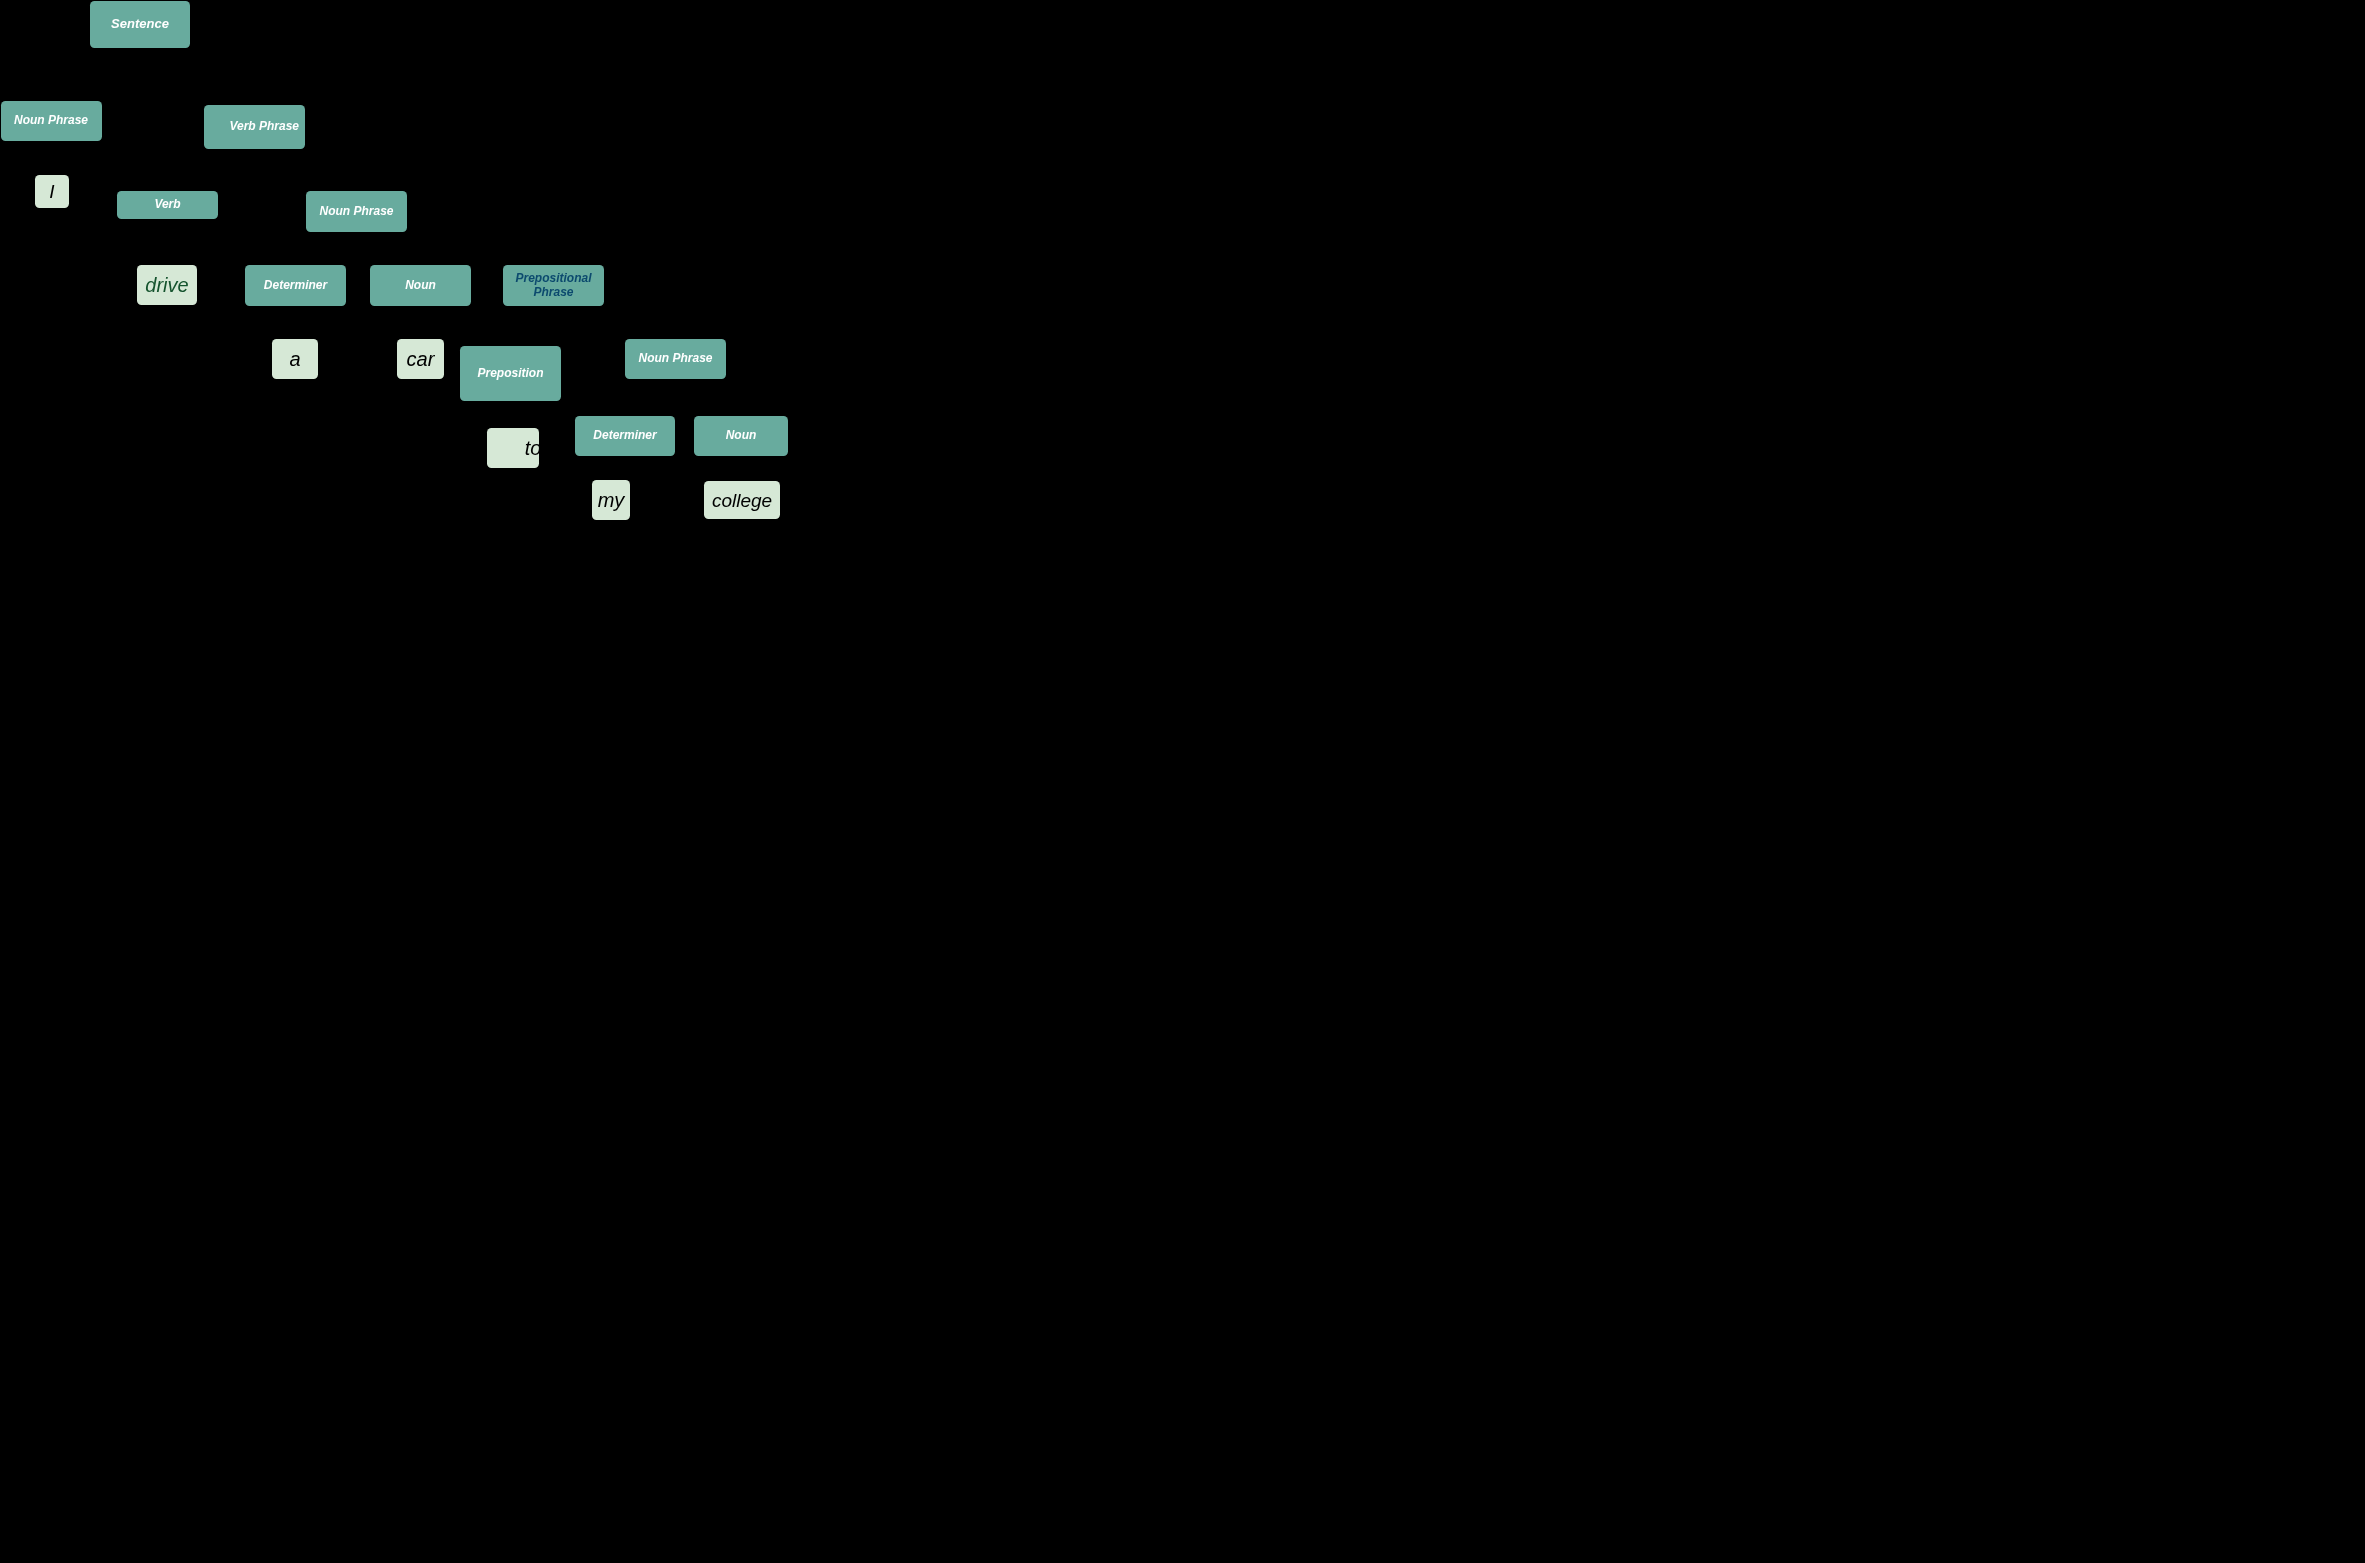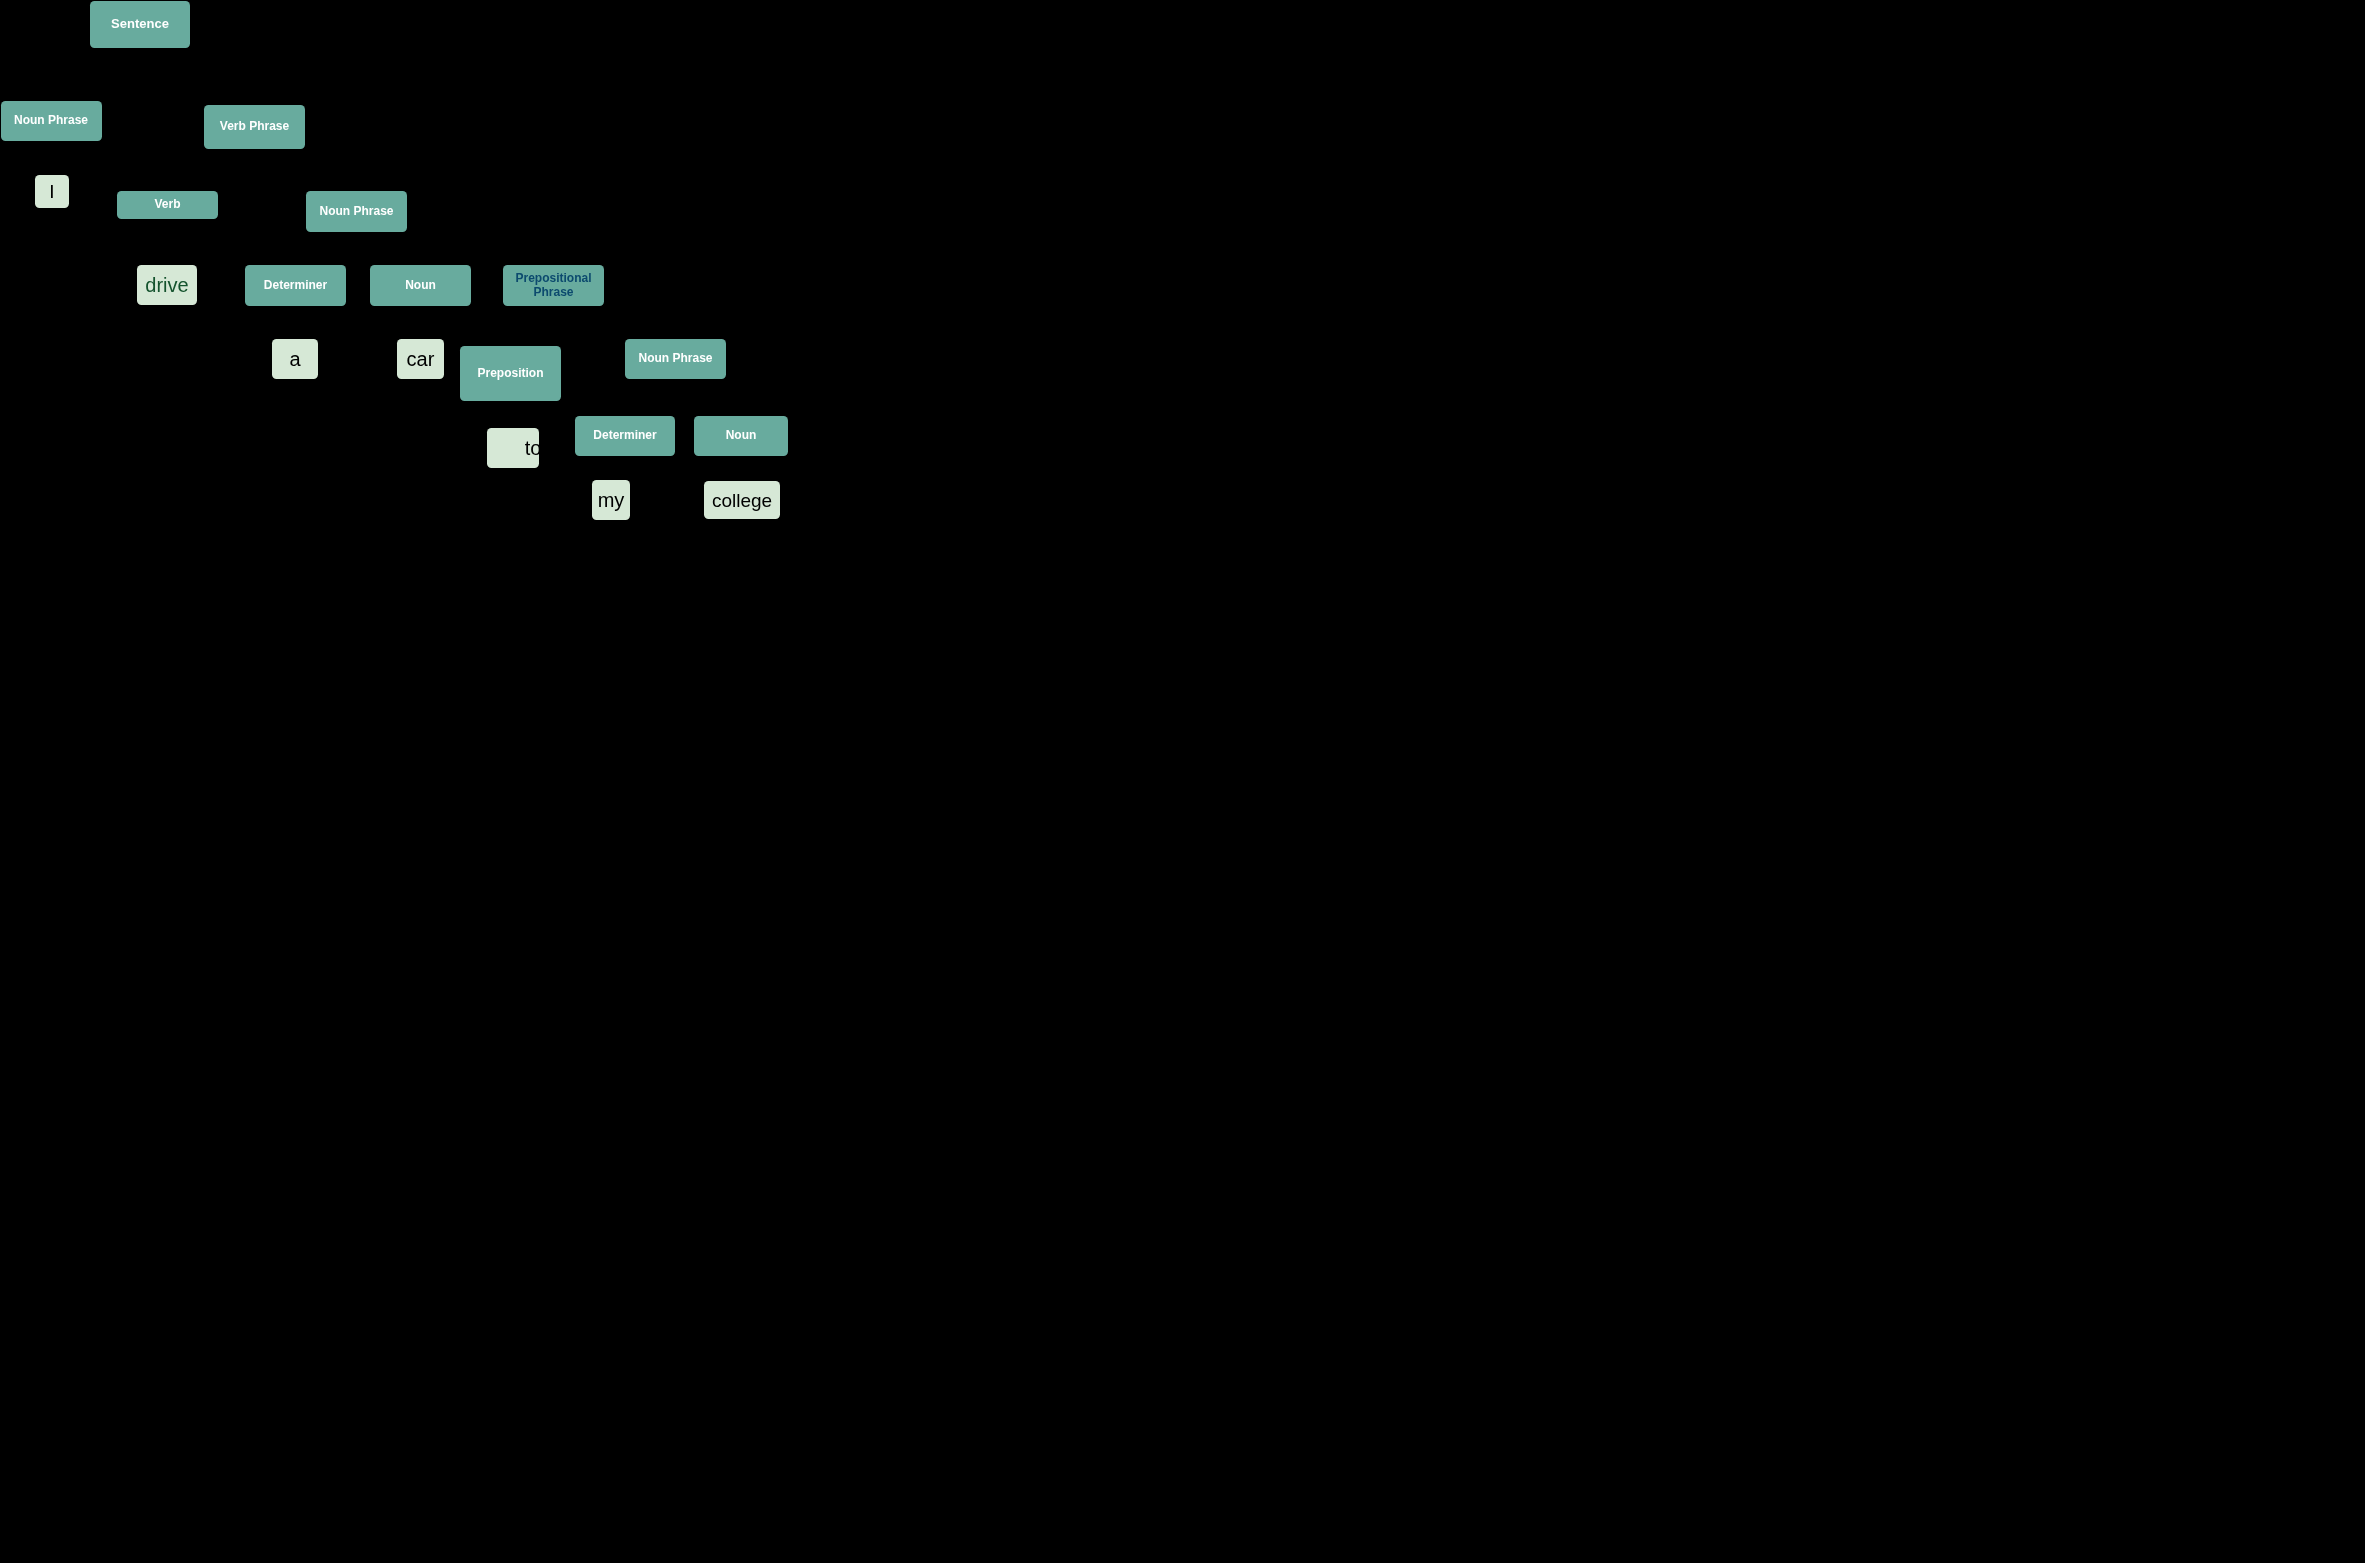--- a/index.html
+++ b/index.html
@@ -31,28 +31,28 @@
     line-height: 1.12;
   }
   .box.leaf {
     font-weight: 400;
     line-height: 1.0;
   }
 </style>
 </head>
 <body>
 
-<div class="canvas" style="background: rgb(0, 0, 0);">
+<div class="canvas" style="background: rgb(0, 0, 0); font-style: italic;">
     <div class="box branch" style="left: 90px; top: 1px; width: 100px; height: 47px; font-size: 13px; background: rgb(104, 171, 158); color: rgb(255, 255, 255); border-radius: 4.5px;">
       <span>Sentence</span>
     </div>
     <div class="box branch" style="left: 0.5px; top: 101px; width: 101px; height: 40px; font-size: 12px; background: rgb(104, 171, 158); color: rgb(255, 255, 255); border-radius: 4.5px;">
       <span>Noun Phrase</span>
     </div>
-    <div class="box branch" style="left: 204px; top: 105px; width: 101px; height: 44px; font-size: 12px; background: rgb(104, 171, 158); color: rgb(255, 255, 255); border-radius: 4.5px;">
+    <div class="box branch" style="left: 204px; top: 105px; width: 101px; height: 44px; font-size: 12px; background: rgb(104, 171, 158); color: rgb(255, 255, 255); border-radius: 4.5px; justify-content: flex-end;">
       <span>Verb Phrase</span>
     </div>
     <div class="box leaf" style="left: 35px; top: 175px; width: 34px; height: 33px; font-size: 19px; background: rgb(214, 232, 214); color: rgb(0, 0, 0); border-radius: 4.5px;">
       <span>I</span>
     </div>
     <div class="box branch" style="left: 117px; top: 191px; width: 101px; height: 28px; font-size: 12px; background: rgb(104, 171, 158); color: rgb(255, 255, 255); border-radius: 4.5px;">
       <span>Verb</span>
     </div>
     <div class="box branch" style="left: 306px; top: 191px; width: 101px; height: 41px; font-size: 12px; background: rgb(104, 171, 158); color: rgb(255, 255, 255); border-radius: 4.5px;">
       <span>Noun Phrase</span>

